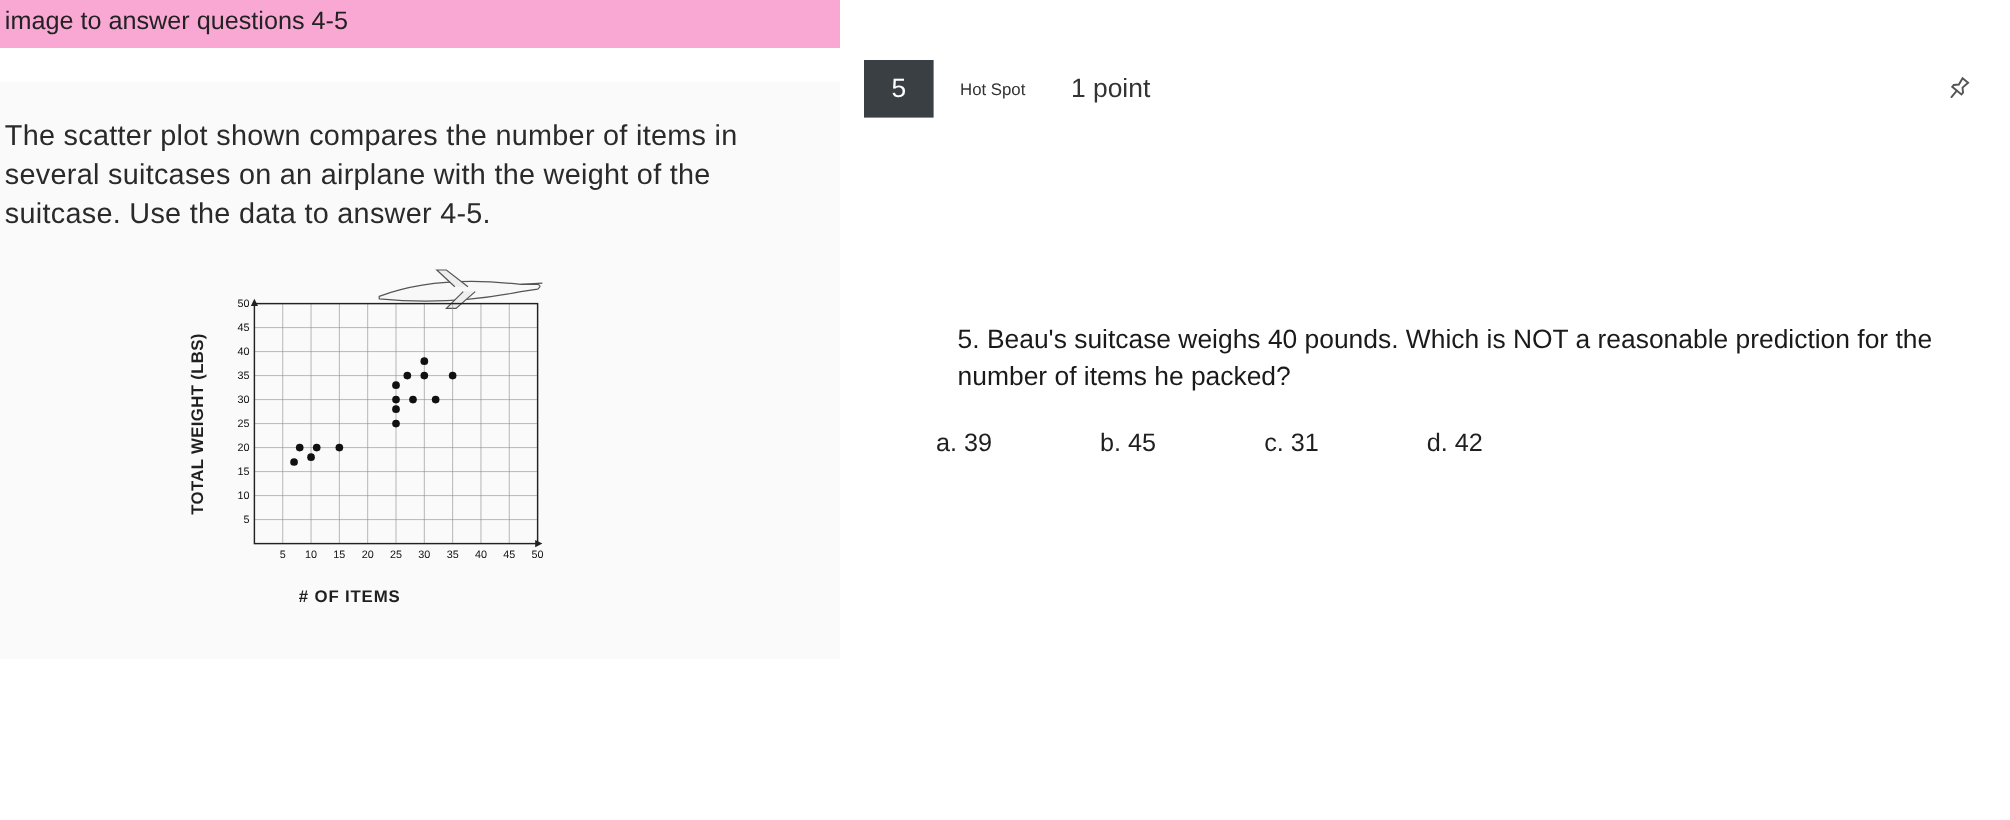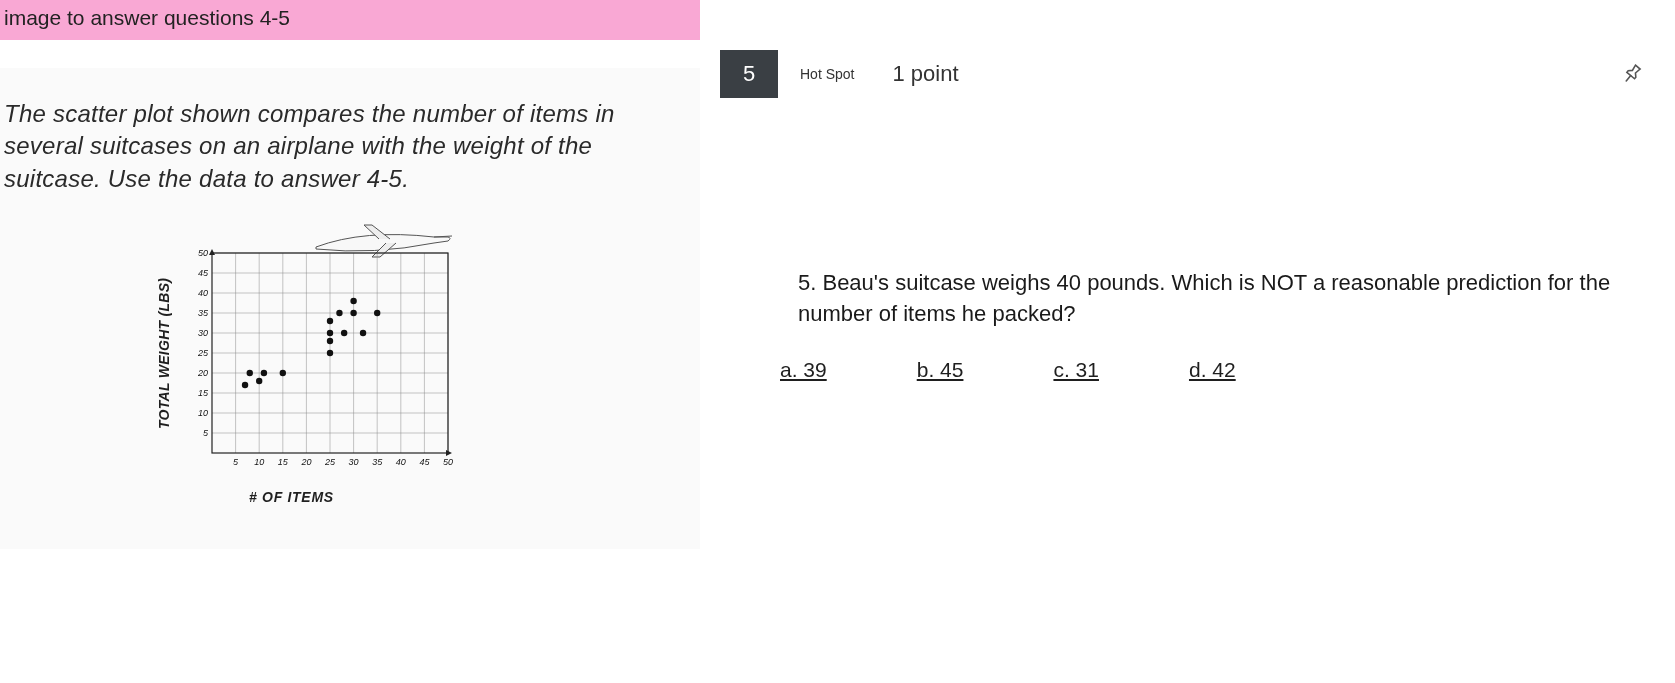--- a/index.html
+++ b/index.html
@@ -21,21 +21,20 @@
     background: #f9a8d4;
     padding: 6px 8px 10px 4px;
     font-weight: 400;
     font-size: 21px;
     color: #222;
   }
   .left-body {
     background: #fafafa;
     padding: 30px 18px 30px 4px;
     margin-top: 28px;
-    font-style: italic;
   }
   .stimulus-text {
     font-family: "Helvetica Neue", Arial, sans-serif;
     font-weight: 300;
     font-size: 24px;
     line-height: 1.35;
     color: #2a2a2a;
     letter-spacing: 0.01em;
   }
   .chart-wrap {
@@ -122,21 +121,21 @@
     line-height: 1.4;
     color: #1a1a1a;
   }
   .answers {
     display: flex;
     gap: 90px;
     margin: 28px 0 0 60px;
     font-family: "Lucida Grande", "Trebuchet MS", Verdana, sans-serif;
     font-size: 21px;
   }
-  .answers span { cursor: pointer; text-decoration: underline; }
+  .answers span { cursor: pointer; }
 </style>
 </head>
 <body>
 
 <div class="left-col">
   <div class="header-strip">image to answer questions 4-5</div>
   <div class="left-body">
     <p class="stimulus-text">The scatter plot shown compares the number of items in several suitcases on an airplane with the weight of the suitcase. Use the data to answer 4-5.</p>
 
     <div class="chart-wrap">

